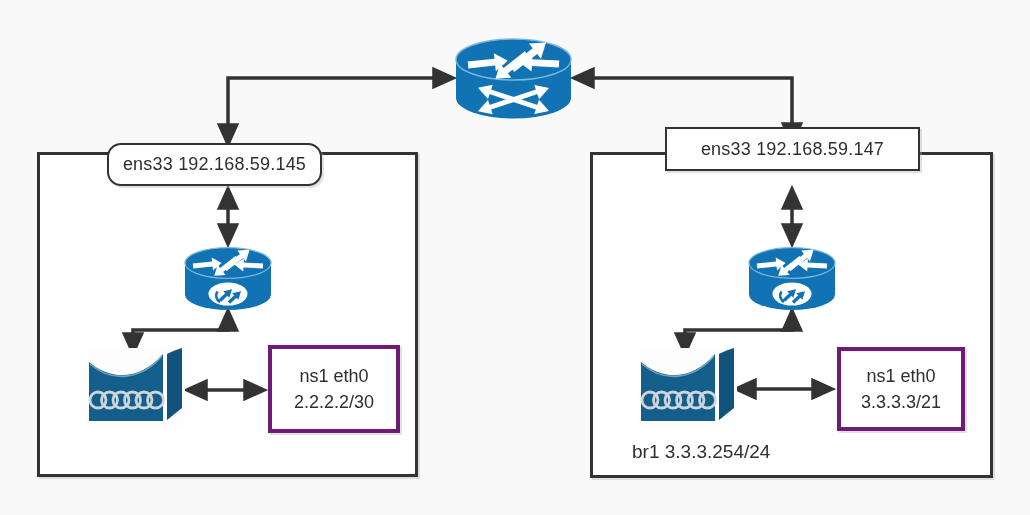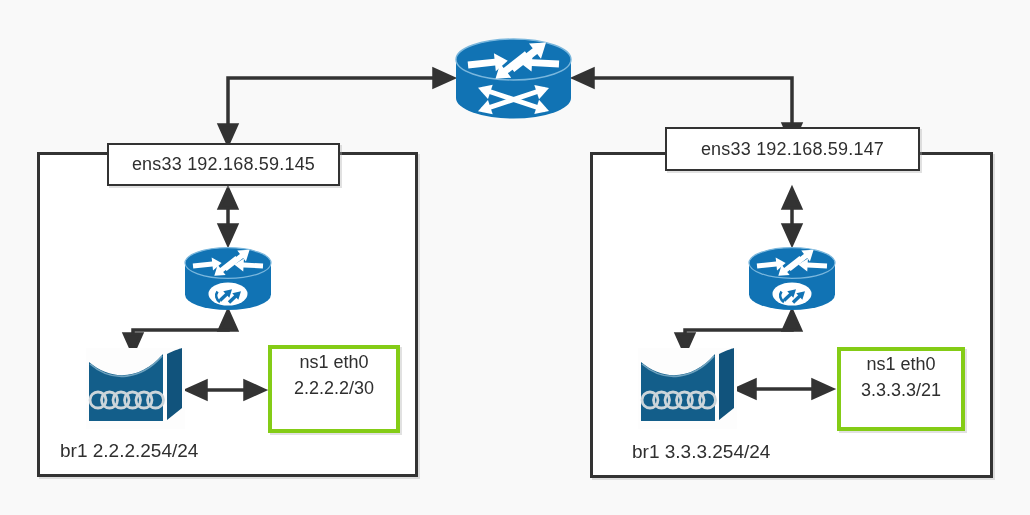--- a/index.html
+++ b/index.html
@@ -11,22 +11,22 @@
   .host-box{
     background:#ffffff;border:3px solid #333333;box-sizing:border-box;
     box-shadow:2px 2px 0 rgba(170,170,170,.35);
   }
   .nic-label{
     background:#ffffff;border:2px solid #333333;box-sizing:border-box;
     display:flex;align-items:center;justify-content:center;
     font-size:18px;letter-spacing:.2px;box-shadow:2px 2px 0 rgba(170,170,170,.35);
   }
   .ns-box{
-    background:#ffffff;border:4px solid #84cc16;box-sizing:border-box;
-    display:flex;flex-direction:column;align-items:center;justify-content:flex-start;
+    background:#ffffff;border:4px solid #701a75;box-sizing:border-box;
+    display:flex;flex-direction:column;align-items:center;justify-content:center;
     font-size:18px;line-height:26px;box-shadow:2px 2px 0 rgba(170,170,170,.35);
   }
   .br-label{font-size:19px;}
   svg{display:block;}
 </style>
 </head>
 <body>
 
 <div class="canvas">
 
@@ -131,32 +131,31 @@
       </g>
     </g>
 
     <use href="#g-switch" transform="translate(455,38)"></use>
     <use href="#g-router" transform="translate(184,247)"></use>
     <use href="#g-router" transform="translate(748,247)"></use>
     <use href="#g-bridge" transform="translate(86,348)"></use>
     <use href="#g-bridge" transform="translate(638,348)"></use>
   </svg>
 
-  <div class="abs nic-label" style="left:107px;top:143px;width:233px;height:43px;">
+  <div class="abs nic-label" style="left:107px;top:143px;width:215px;height:43px;border-radius:14px;">
     <span>ens33 192.168.59.145</span>
   </div>
   <div class="abs nic-label" style="left:665px;top:127px;width:255px;height:44px;">
     <span>ens33 192.168.59.147</span>
   </div>
 
   <div class="abs ns-box" style="left:268px;top:345px;width:132px;height:88px;">
     <span>ns1 eth0</span>
     <span>2.2.2.2/30</span>
   </div>
   <div class="abs ns-box" style="left:837px;top:347px;width:128px;height:84px;">
     <span>ns1 eth0</span>
     <span>3.3.3.3/21</span>
   </div>
 
-  <div class="abs br-label" style="left:60px;top:440px;">br1 2.2.2.254/24</div>
   <div class="abs br-label" style="left:632px;top:441px;">br1 3.3.3.254/24</div>
 
 </div>
 
 </body></html>

